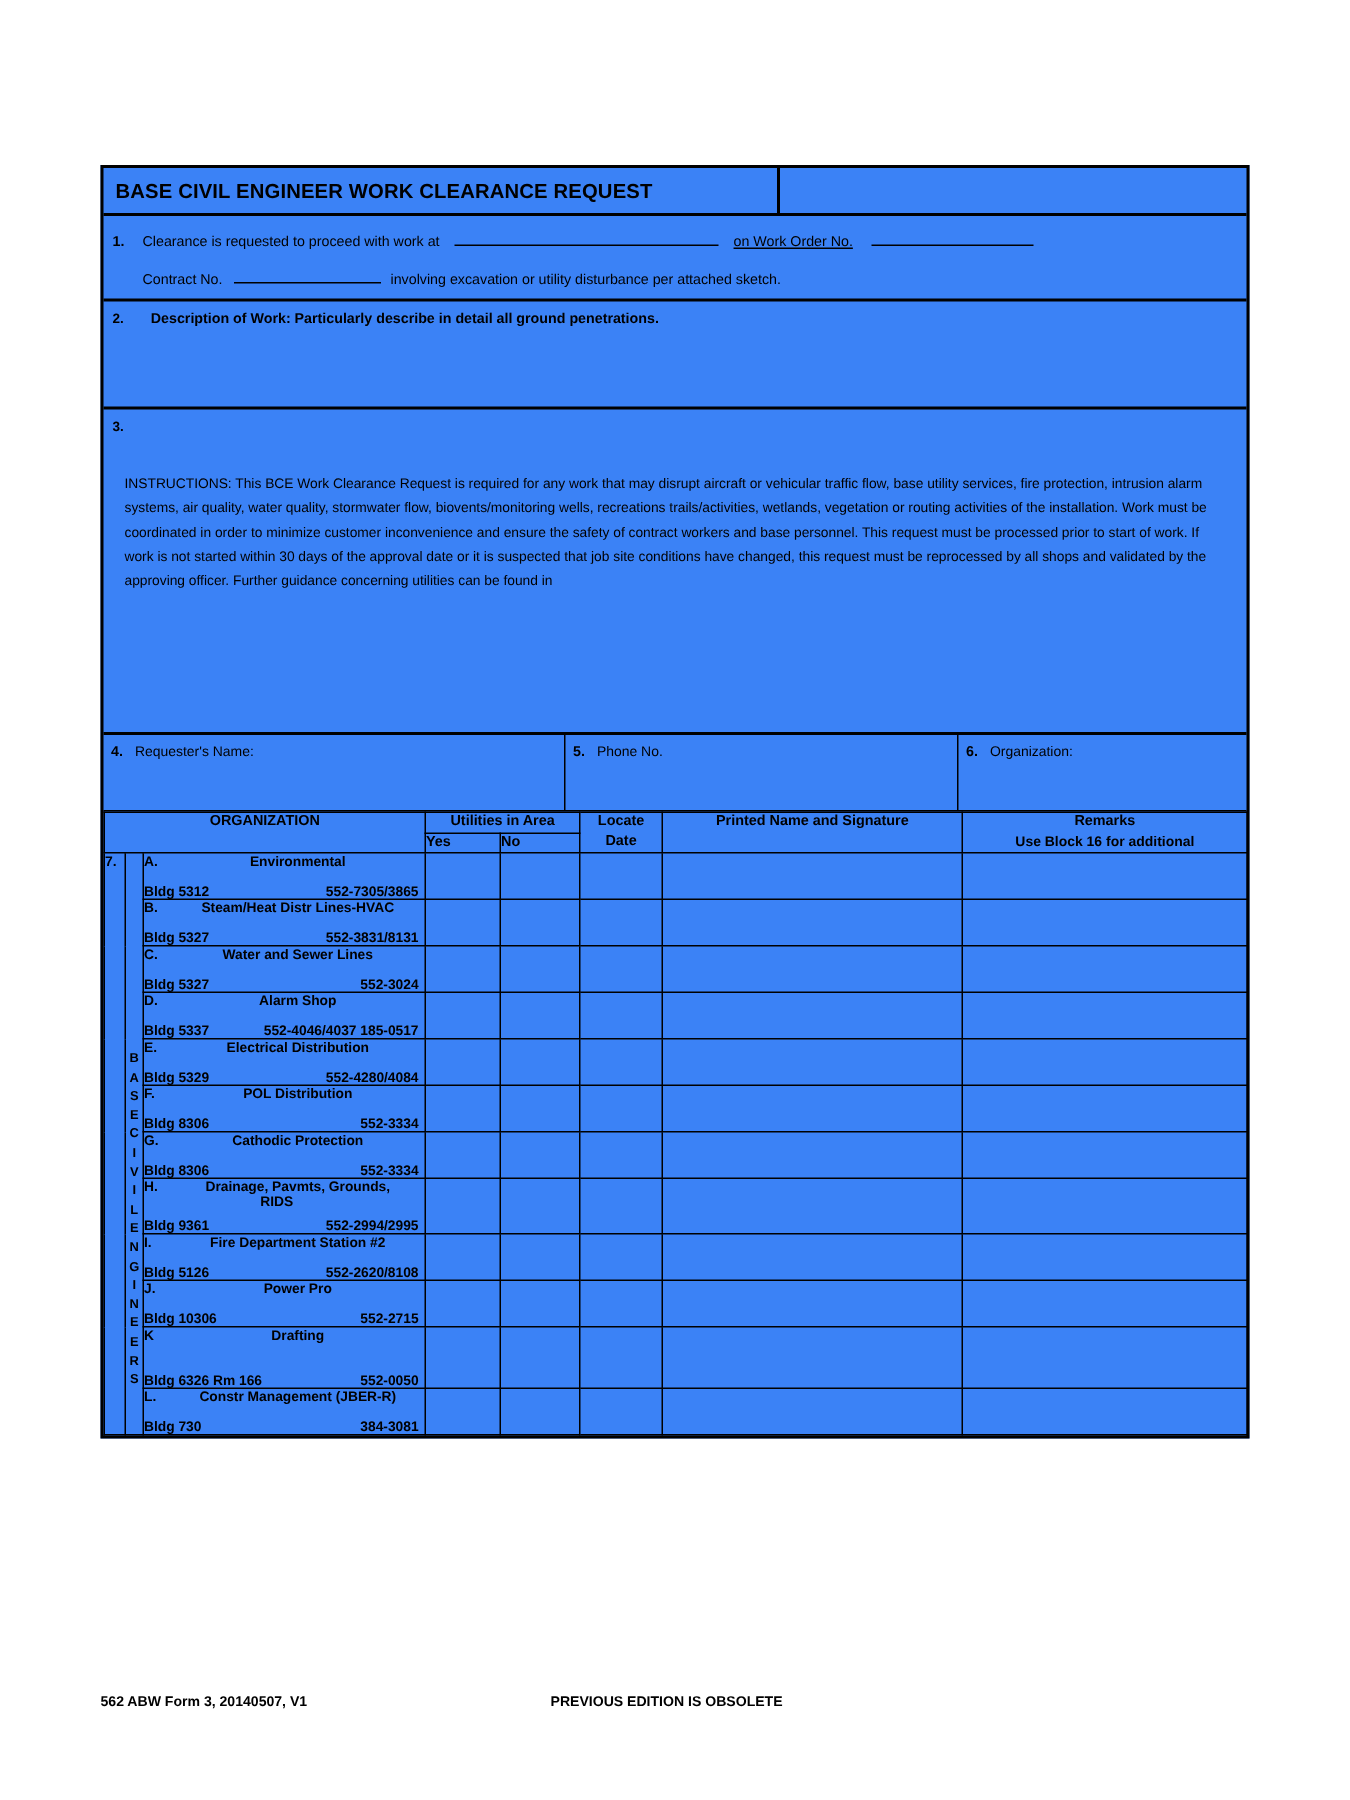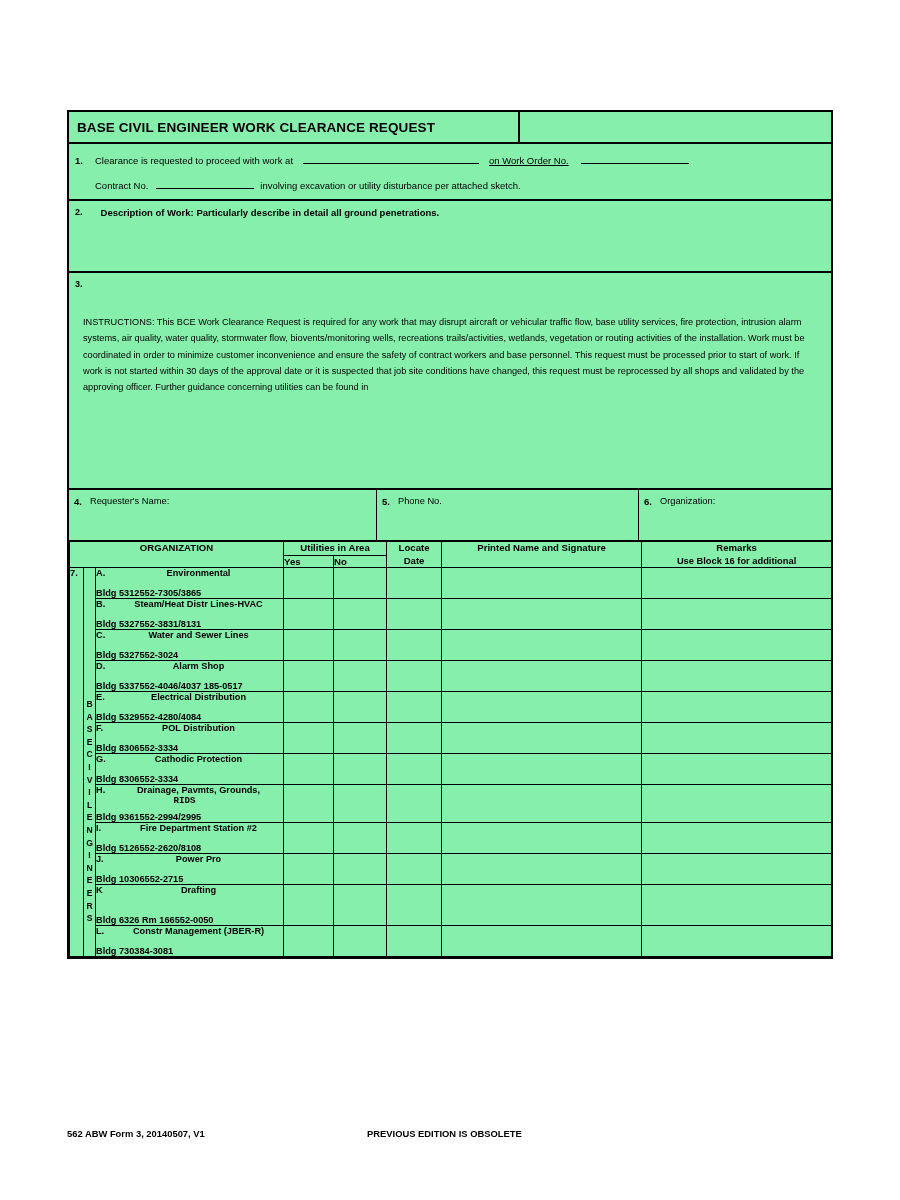--- a/index.html
+++ b/index.html
@@ -24,21 +24,21 @@
   }
 
   
   .form {
     position: absolute;
     left: 67px;
     top: 110px;
     width: 766px;
     border: 2px solid #000;
     box-sizing: border-box;
-    background: #86efac;
+    background: #3b82f6;
   }
 
   
   .title-row {
     display: flex;
     border-bottom: 2px solid #000;
     height: 30px;
   }
   .title-cell {
     flex: 0 0 451px;
@@ -251,24 +251,24 @@
     padding: 3px 4px 2px 4px;
     font-size: 9.2px;
     font-weight: bold;
   }
   .org-line1 {
     display: flex;
     align-items: baseline;
   }
   .org-letter { flex: 0 0 auto; width: 26px; }
   .org-name { flex: 1 1 auto; text-align: center; padding-right: 8px; }
-  .org-name2 { text-align: center; padding-right: 10px; font-family: Liberation Mono, monospace; }
+  .org-name2 { text-align: center; padding-right: 10px; }
   .org-line2 {
     display: flex;
-    justify-content: flex-start;
+    justify-content: space-between;
     margin-top: 10px;
     padding-right: 4px;
   }
   .org-line2.tight { margin-top: 6px; }
   .org-line2.loose { margin-top: 20px; }
   .bldg { }
   .phone { }
 
   
   .footer {

